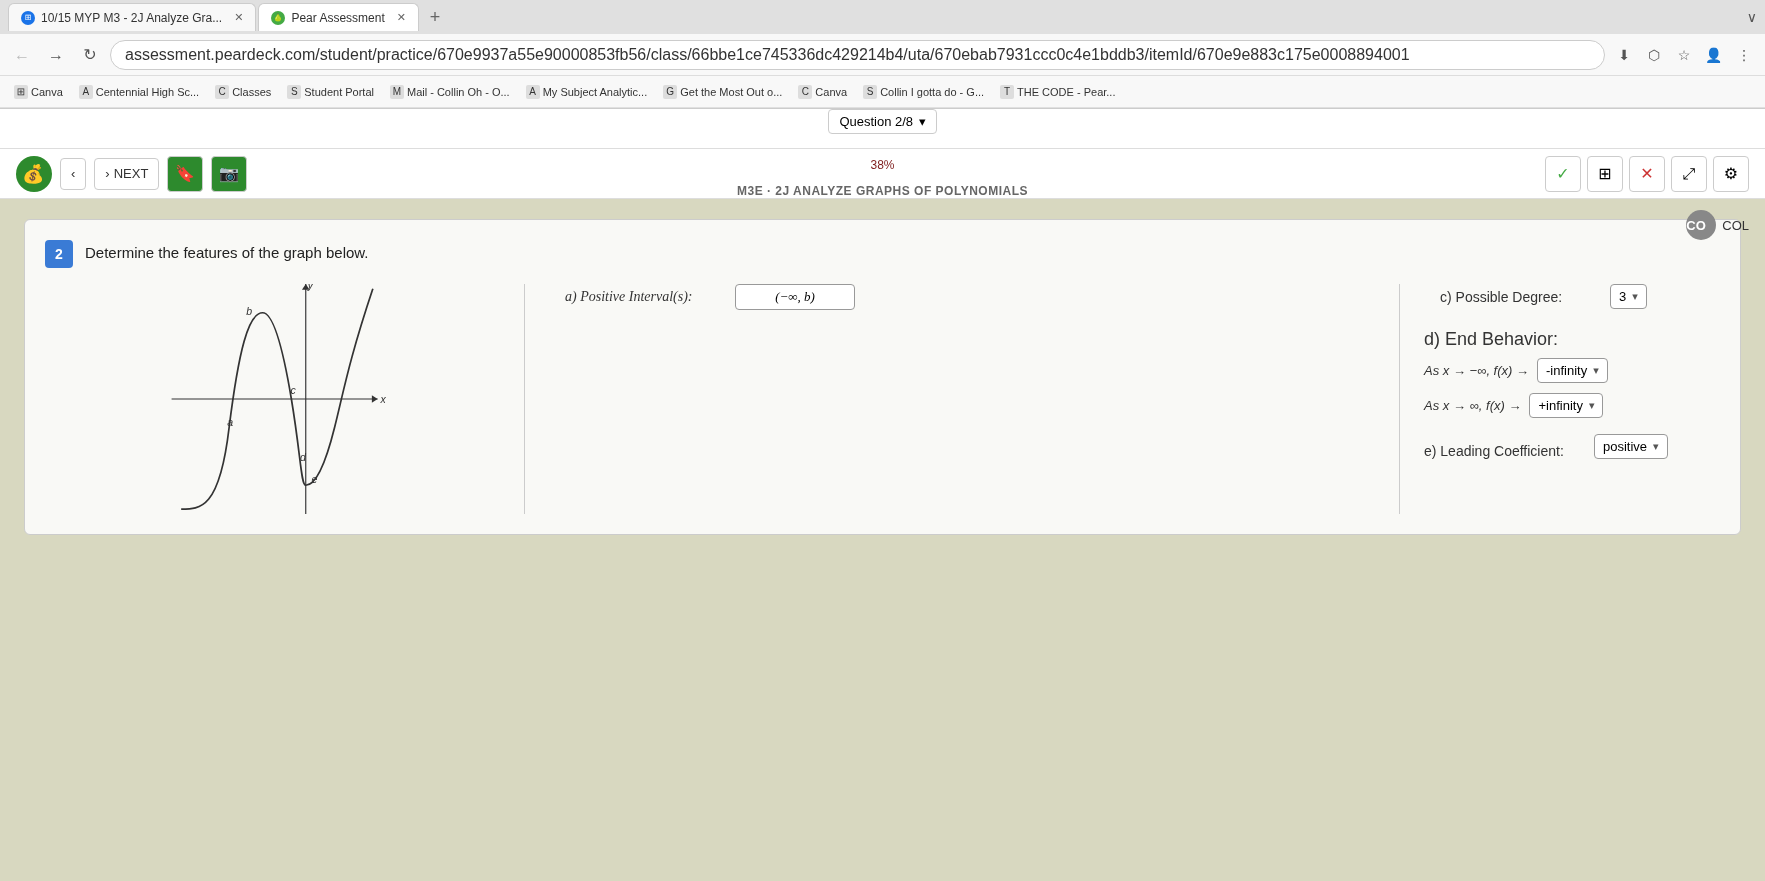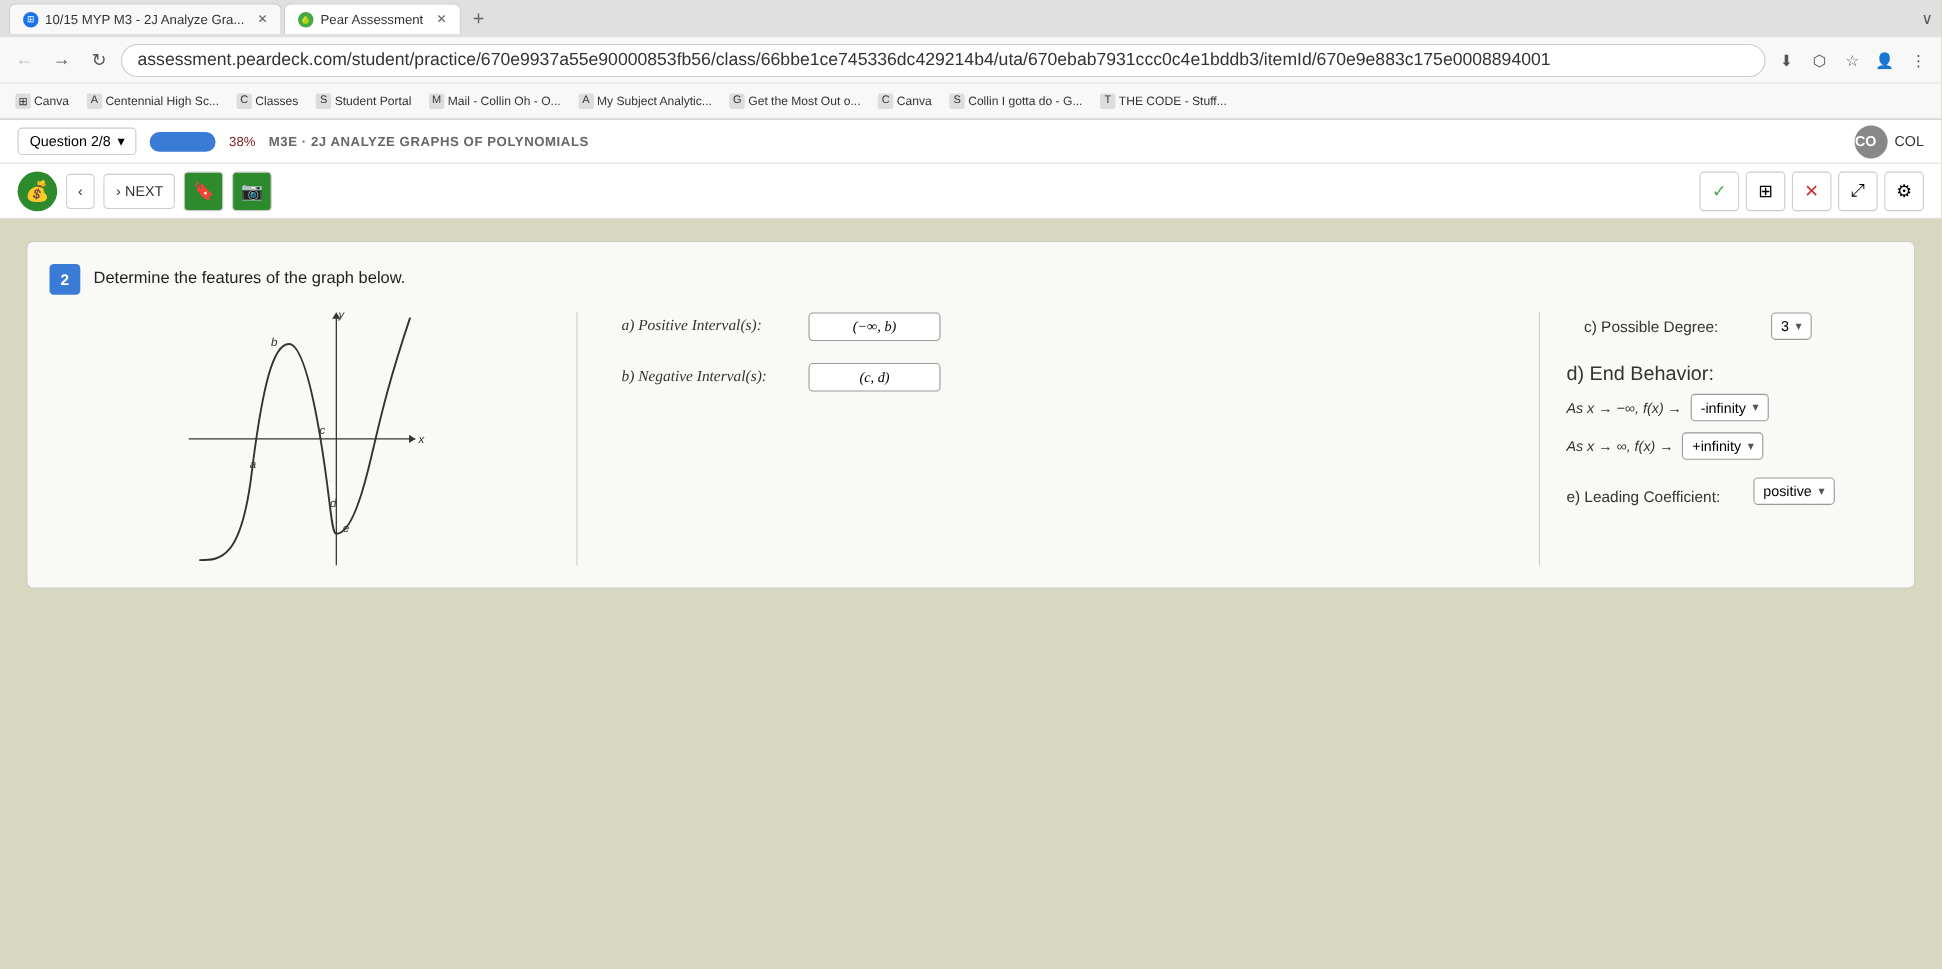--- a/index.html
+++ b/index.html
@@ -23,21 +23,21 @@
     .addr-icon { width: 26px; height: 26px; display: flex; align-items: center; justify-content: center; color: #555; font-size: 14px; cursor: pointer; border-radius: 50%; }
 
     .bookmarks-bar { display: flex; align-items: center; height: 32px; padding: 0 8px; gap: 4px; background: #f8f8f8; border-bottom: 1px solid #e0e0e0; font-size: 11px; color: #333; overflow: hidden; }
     .bookmark-item { display: flex; align-items: center; gap: 3px; padding: 2px 6px; border-radius: 3px; cursor: pointer; white-space: nowrap; }
     .bm-icon { width: 14px; height: 14px; display: inline-flex; align-items: center; justify-content: center; font-size: 10px; background: #ddd; border-radius: 2px; }
 
     
     .app-container { background: #f5f5f5; width: 100%; min-height: 790px; position: relative; }
 
     
-    .top-bar { display: flex; align-items: center; height: 40px; background: #fff; border-bottom: 1px solid #ddd; padding: 0 16px; gap: 12px; }
+    .top-bar { display: flex; align-items: center; height: 40px; background: #fff; border-bottom: 1px solid #ddd; padding: 0 16px; gap: 12px; flex-direction: column; }
     .question-selector { display: flex; align-items: center; gap: 6px; border: 1px solid #ccc; border-radius: 4px; padding: 4px 10px; cursor: pointer; font-size: 13px; background: white; }
     .progress-pill { width: 60px; height: 18px; background: #3a7bd5; border-radius: 9px; }
     .progress-label { font-size: 12px; color: #7f1d1d; }
     .section-title { font-size: 12px; color: #666; letter-spacing: 0.5px; font-weight: 600; }
     .top-bar-right { margin-left: auto; display: flex; align-items: center; gap: 6px; }
     .avatar { width: 30px; height: 30px; border-radius: 50%; background: #888; display: flex; align-items: center; justify-content: flex-start; color: white; font-size: 13px; font-weight: bold; }
     .username-text { font-size: 13px; color: #333; font-weight: 500; }
 
     
     .toolbar { display: flex; align-items: center; height: 50px; background: #fff; border-bottom: 1px solid #ddd; padding: 0 16px; gap: 8px; }
@@ -148,21 +148,21 @@
     <div class="bookmark-item">
       <span class="bm-icon">C</span>
       <span>Canva</span>
     </div>
     <div class="bookmark-item">
       <span class="bm-icon">S</span>
       <span>Collin I gotta do - G...</span>
     </div>
     <div class="bookmark-item">
       <span class="bm-icon">T</span>
-      <span>THE CODE - Stuff...</span>
+      <span>THE CODE - Pear...</span>
     </div>
   </div>
 </div>
 
 <div class="app-container">
 
   <div class="top-bar">
     <div class="question-selector">
       <span>Question 2/8</span>
       <span>▾</span>
@@ -231,24 +231,20 @@
               <text x="84" y="65" font-size="11" font-style="italic" fill="#333">d</text>
             </svg>
           </div>
         </div>
 
         <div class="middle-section">
           <div class="answer-row">
             <span class="answer-label math">a) Positive Interval(s):</span>
             <div class="answer-box math">(−∞, b)</div>
           </div>
-          <div class="answer-row">
-            <span class="answer-label math">b) Negative Interval(s):</span>
-            <div class="answer-box math">(c, d)</div>
-          </div>
         </div>
 
         <div class="right-section">
 
           <div class="answer-row">
             <span class="answer-label">c) Possible Degree:</span>
             <div class="answer-select">
               <span>3</span>
               <span class="select-arrow">▾</span>
             </div>

